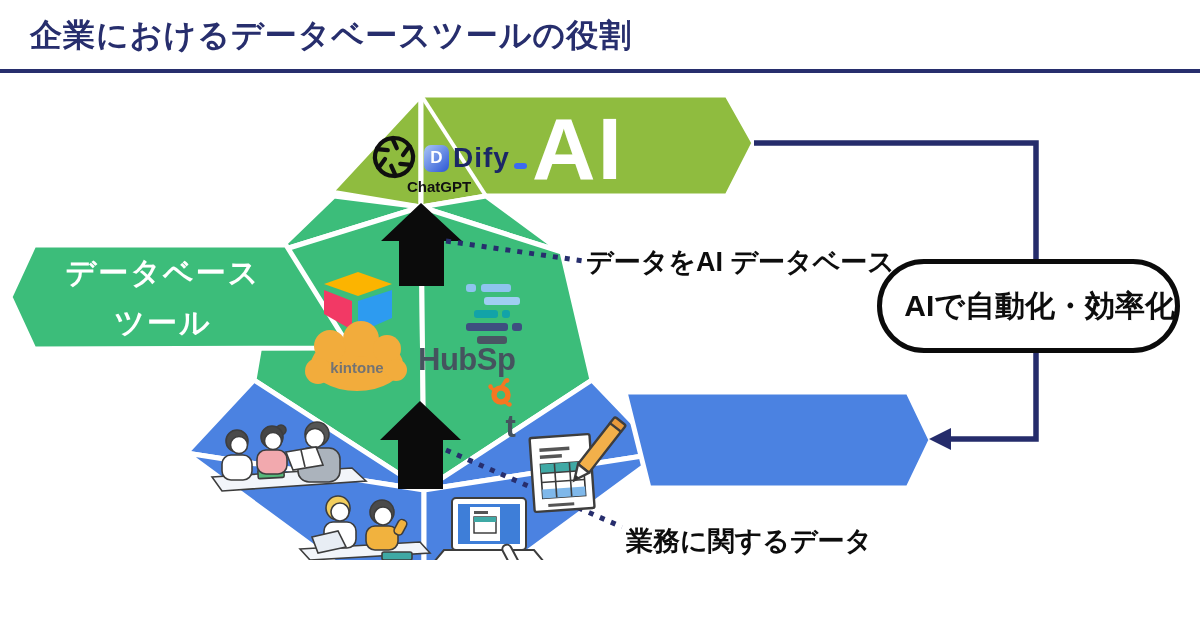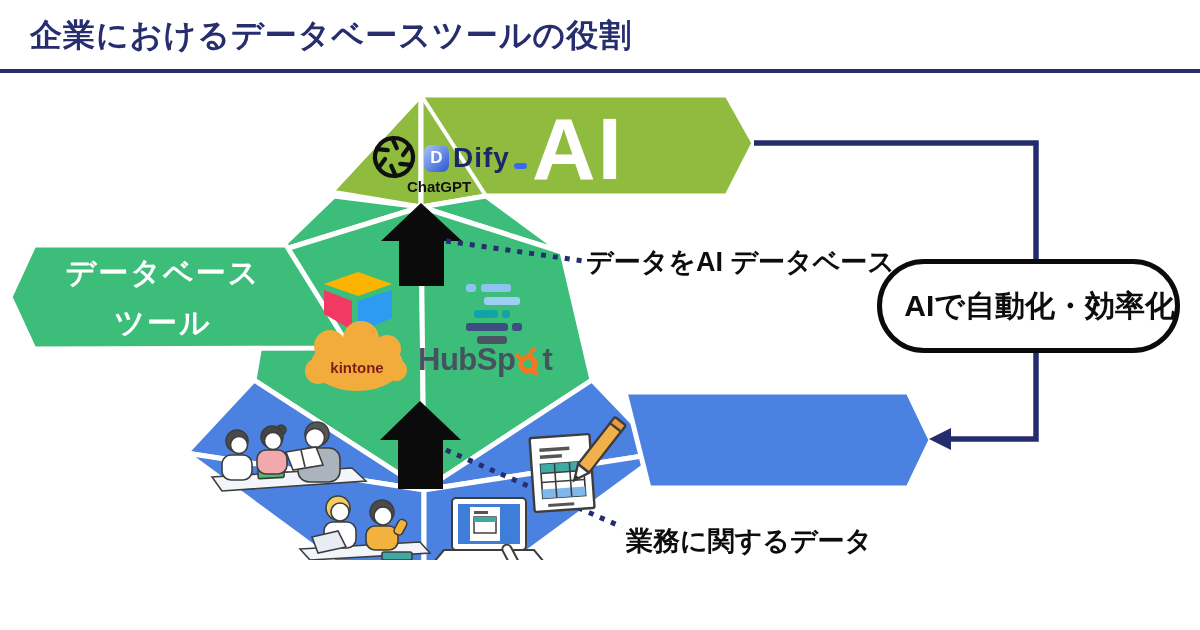--- a/index.html
+++ b/index.html
@@ -17,23 +17,23 @@
   .ann2{left:626px;top:523px;}
   .flow-box{left:877px;top:247px;width:303px;height:94px;background:#ffffff;border:5px solid #0b0b0b;
             border-radius:47px;display:flex;align-items:center;justify-content:flex-end;box-sizing:border-box;margin-top:12px;}
   .flow-box-label{font-size:30px;font-weight:800;color:#0d0d0d;white-space:nowrap;}
   .chatgpt-caption{left:393px;top:186px;font-size:15px;font-weight:600;color:#111;white-space:nowrap;margin-left:46px;}
   .dify-row{left:424px;top:142px;display:flex;align-items:center;gap:4px;}
   .dify-icon{width:25px;height:27px;border-radius:7px;background:linear-gradient(135deg,#a9c6f6,#2b55d4);
              color:#fff;font-size:17px;font-weight:800;display:flex;align-items:center;justify-content:center;}
   .dify-label{font-size:28px;font-weight:800;color:#1b2766;letter-spacing:1px;}
   .dify-cursor{width:13px;height:6px;border-radius:3px;background:#3b6af2;margin-top:16px;}
-  .kintone-label{left:357px;top:367px;font-size:15px;font-weight:800;color:#7f1d1d;white-space:nowrap;}
+  .kintone-label{left:357px;top:367px;font-size:15px;font-weight:800;color:#737373;white-space:nowrap;}
   .hubspot-row{left:418px;top:342px;display:flex;align-items:flex-end;font-size:31px;font-weight:800;
-               color:#45535E;letter-spacing:-0.5px;white-space:nowrap;}
+               color:#45535E;letter-spacing:-0.5px;white-space:nowrap;flex-direction:column;}
   .hubspot-row svg{margin:0 0 2px 0;}
 </style>
 </head>
 <body>
 
 <div class="canvas">
 
   <div class="abs title">企業におけるデータベースツールの役割</div>
   <div class="abs rule"></div>
 

